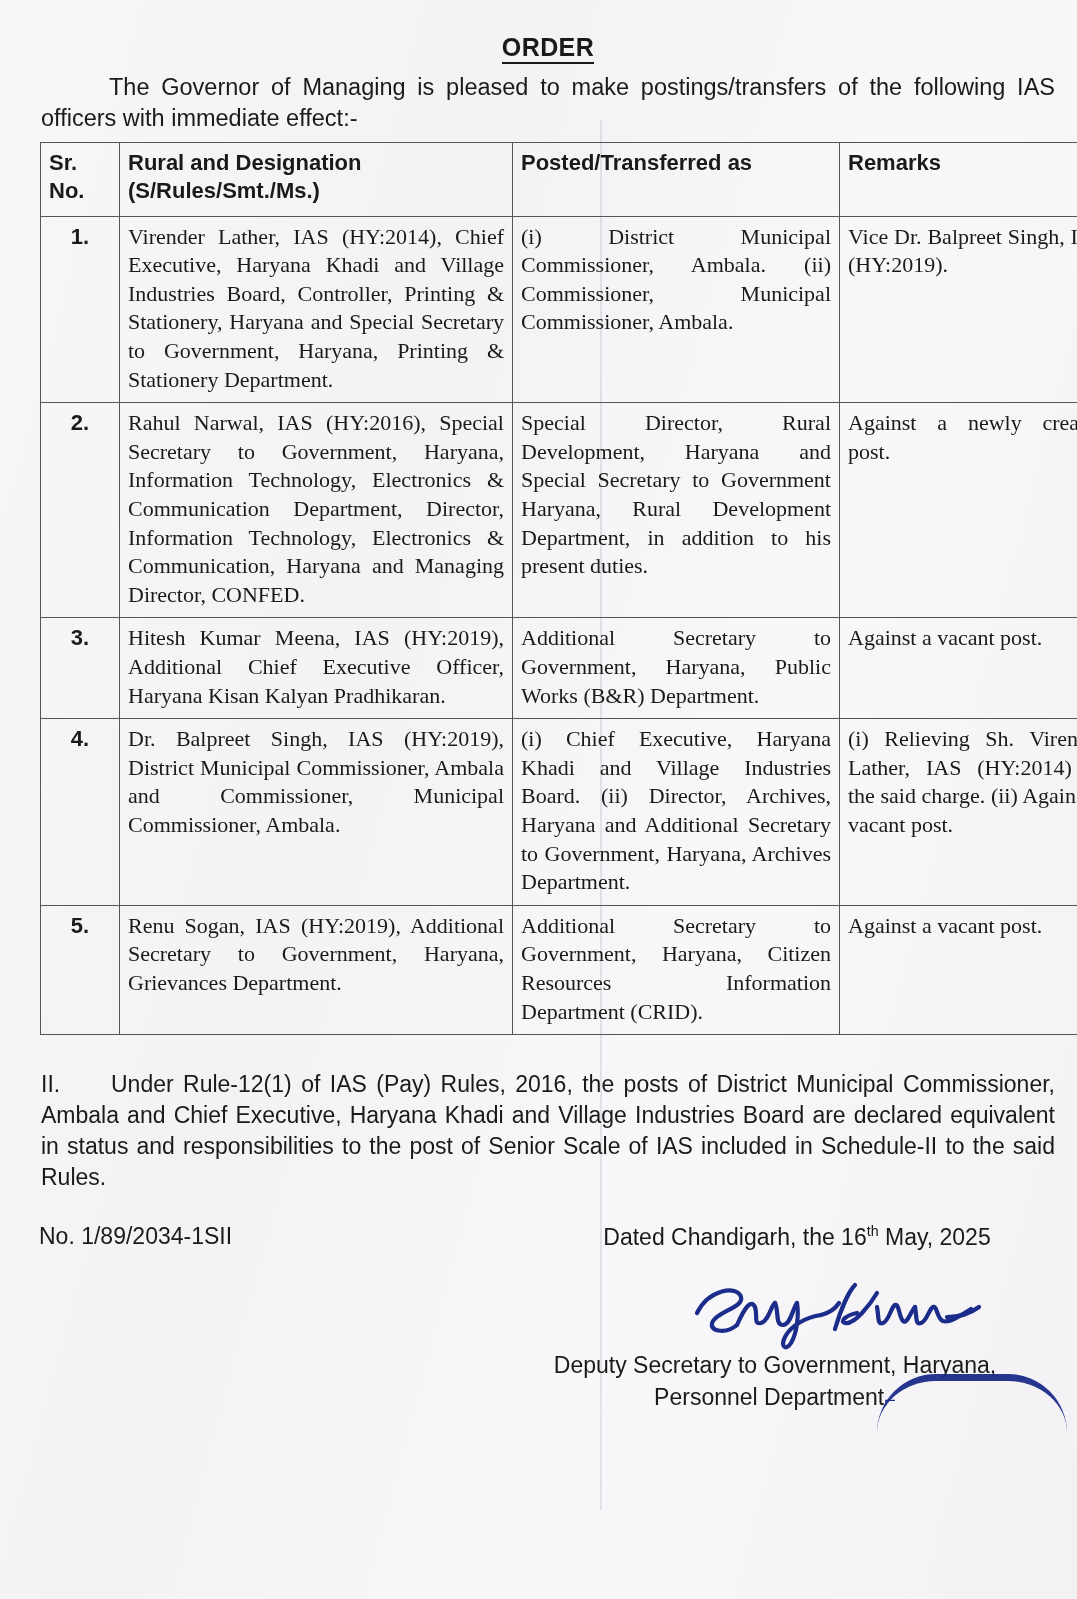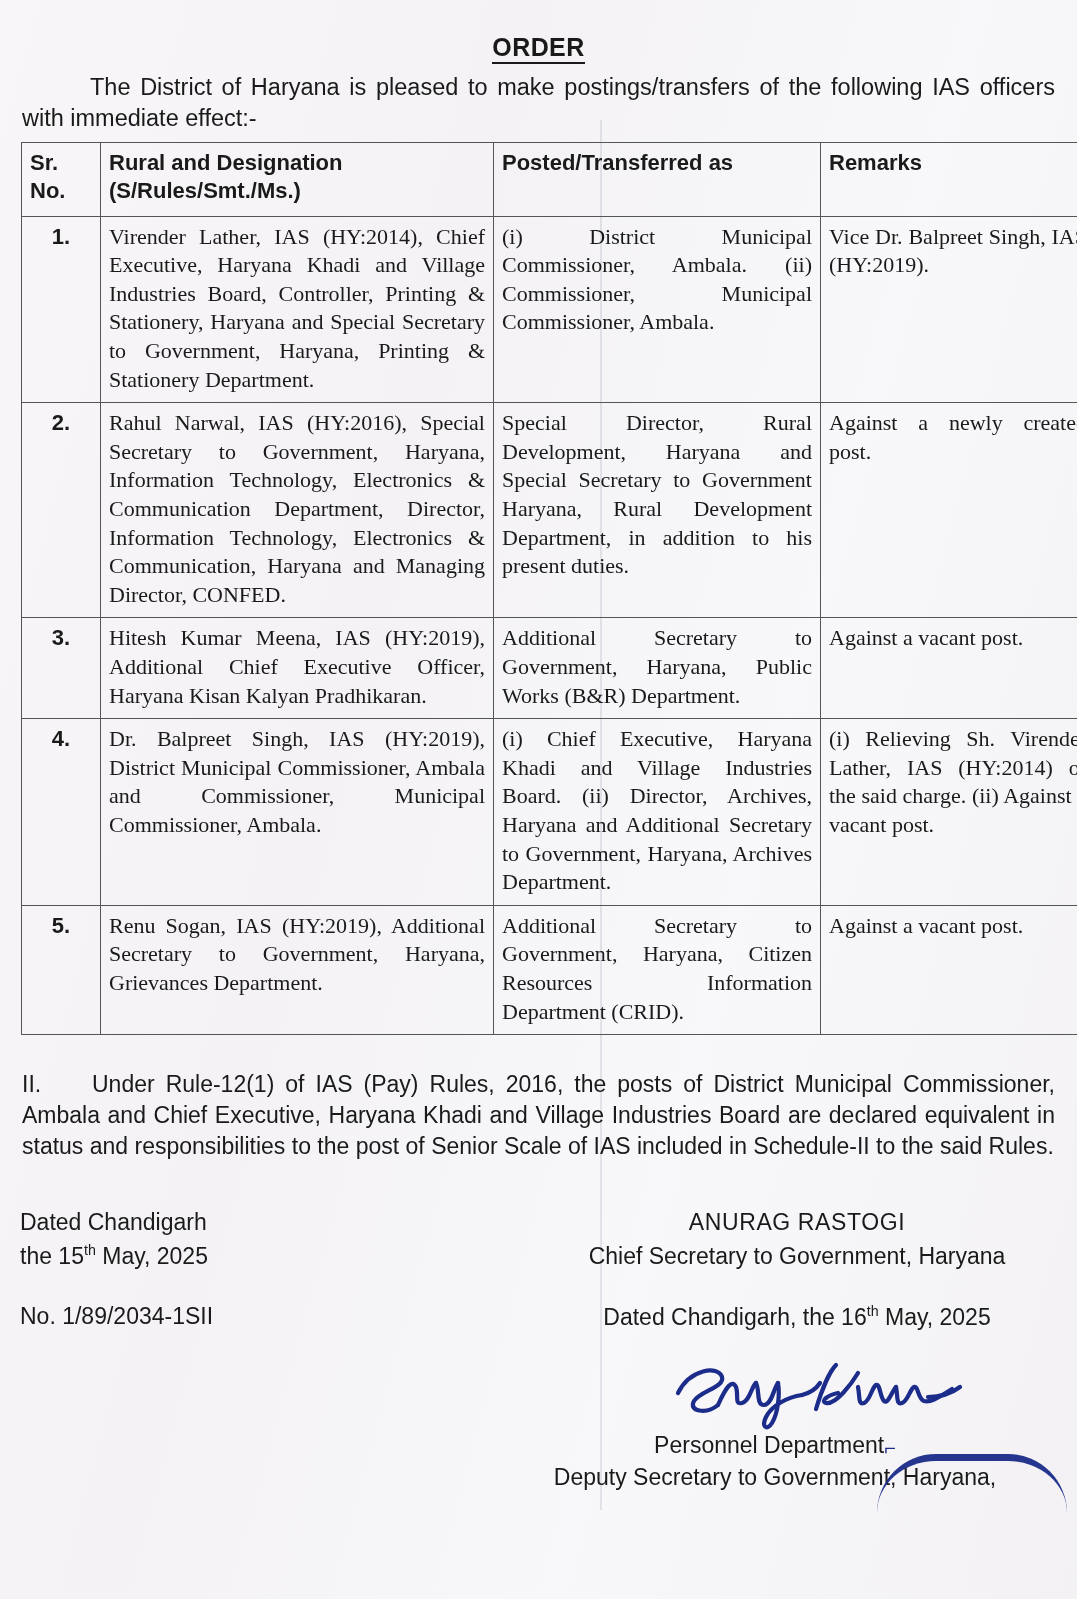--- a/index.html
+++ b/index.html
@@ -22,20 +22,21 @@
   
   .paper-tint {
     position: absolute;
     inset: 0;
     background: linear-gradient(105deg, #f8f6f8 0%, #f4f2f5 35%, #f8f7f9 65%, #f3f1f4 100%);
     pointer-events: none;
   }
   .content {
     position: relative;
     padding: 0 20px;
+    margin-left: 19px;
   }
 
   .order-title {
     text-align: center;
     font-size: 25px;
     font-weight: bold;
     letter-spacing: 0.4px;
     margin-top: 33px;
     margin-bottom: 10px;
   }
@@ -183,21 +184,21 @@
   <div class="paper-tint"></div>
   <div class="crease"></div>
 
   <div class="content">
 
     <div class="order-title">
       <span>ORDER</span>
     </div>
 
     <p class="intro">
-      <span class="indent"></span><span>The District of Haryana is pleased to make postings/transfers of the following IAS officers with immediate effect:-</span>
+      <span class="indent"></span><span>The Governor of Managing is pleased to make postings/transfers of the following IAS officers with immediate effect:-</span>
     </p>
 
     <table class="order-table">
       <thead>
         <tr>
           <th class="c-sr">
             <div>Sr.</div>
             <div>No.</div>
           </th>
           <th class="c-name">
@@ -239,32 +240,20 @@
           <td class="c-posted justify-all">Additional Secretary to Government, Haryana, Citizen Resources Information Department (CRID).</td>
           <td class="c-remarks justify-all">Against a vacant post.</td>
         </tr>
       </tbody>
     </table>
 
     <p class="para-2">
       <span class="label">II.</span><span class="gap"></span><span>Under Rule-12(1) of IAS (Pay) Rules, 2016, the posts of District Municipal Commissioner, Ambala and Chief Executive, Haryana Khadi and Village Industries Board are declared equivalent in status and responsibilities to the post of Senior Scale of IAS included in Schedule-II to the said Rules.</span>
     </p>
 
-    <div class="sig-block">
-      <div class="sig-row">
-        <div class="sig-left">
-          <div>Dated Chandigarh</div>
-          <div><span>the 15</span><sup>th</sup><span> May, 2025</span></div>
-        </div>
-        <div class="sig-right">
-          <div class="name">ANURAG RASTOGI</div>
-          <div>Chief Secretary to Government, Haryana</div>
-        </div>
-      </div>
-    </div>
 
     <div class="ref-row">
       <div>No. 1/89/2034-1SII</div>
       <div class="ref-right"><span>Dated Chandigarh, the 16</span><sup>th</sup><span> May, 2025</span></div>
     </div>
 
 
     <div class="signature-area">
       <svg class="signature-svg" width="320" height="90" viewBox="0 0 320 90" aria-hidden="true">
         <g fill="none" stroke="#1b2c8a" stroke-width="4.2" stroke-linecap="round" stroke-linejoin="round">
@@ -275,20 +264,20 @@
           <path d="M142 52 C 150 50, 156 46, 160 40"></path>
           <path d="M156 66 C 162 46, 170 28, 176 22"></path>
           <path d="M178 50 C 168 52, 160 58, 166 60 C 176 62, 192 40, 198 30"></path>
           <path d="M198 44 C 200 54, 198 62, 204 60 C 210 58, 212 44, 216 42 C 220 40, 220 54, 224 58 C 228 62, 232 48, 236 44"></path>
           <path d="M236 44 C 238 54, 236 62, 242 60 C 248 58, 250 46, 254 44 C 258 42, 258 56, 264 58 C 272 60, 282 52, 292 46"></path>
           <path d="M268 54 C 280 54, 292 50, 300 44"></path>
         </g>
       </svg>
 
       <div class="desig">
+        <div>Deputy Secretary to Government, Haryana,</div>
         <div><span>Personnel Department</span><span class="pd-tick">⌐</span></div>
-        <div>Deputy Secretary to Government, Haryana,</div>
       </div>
       <div class="stamp-arc"></div>
     </div>
 
   </div>
 </div>
 
 </body></html>

